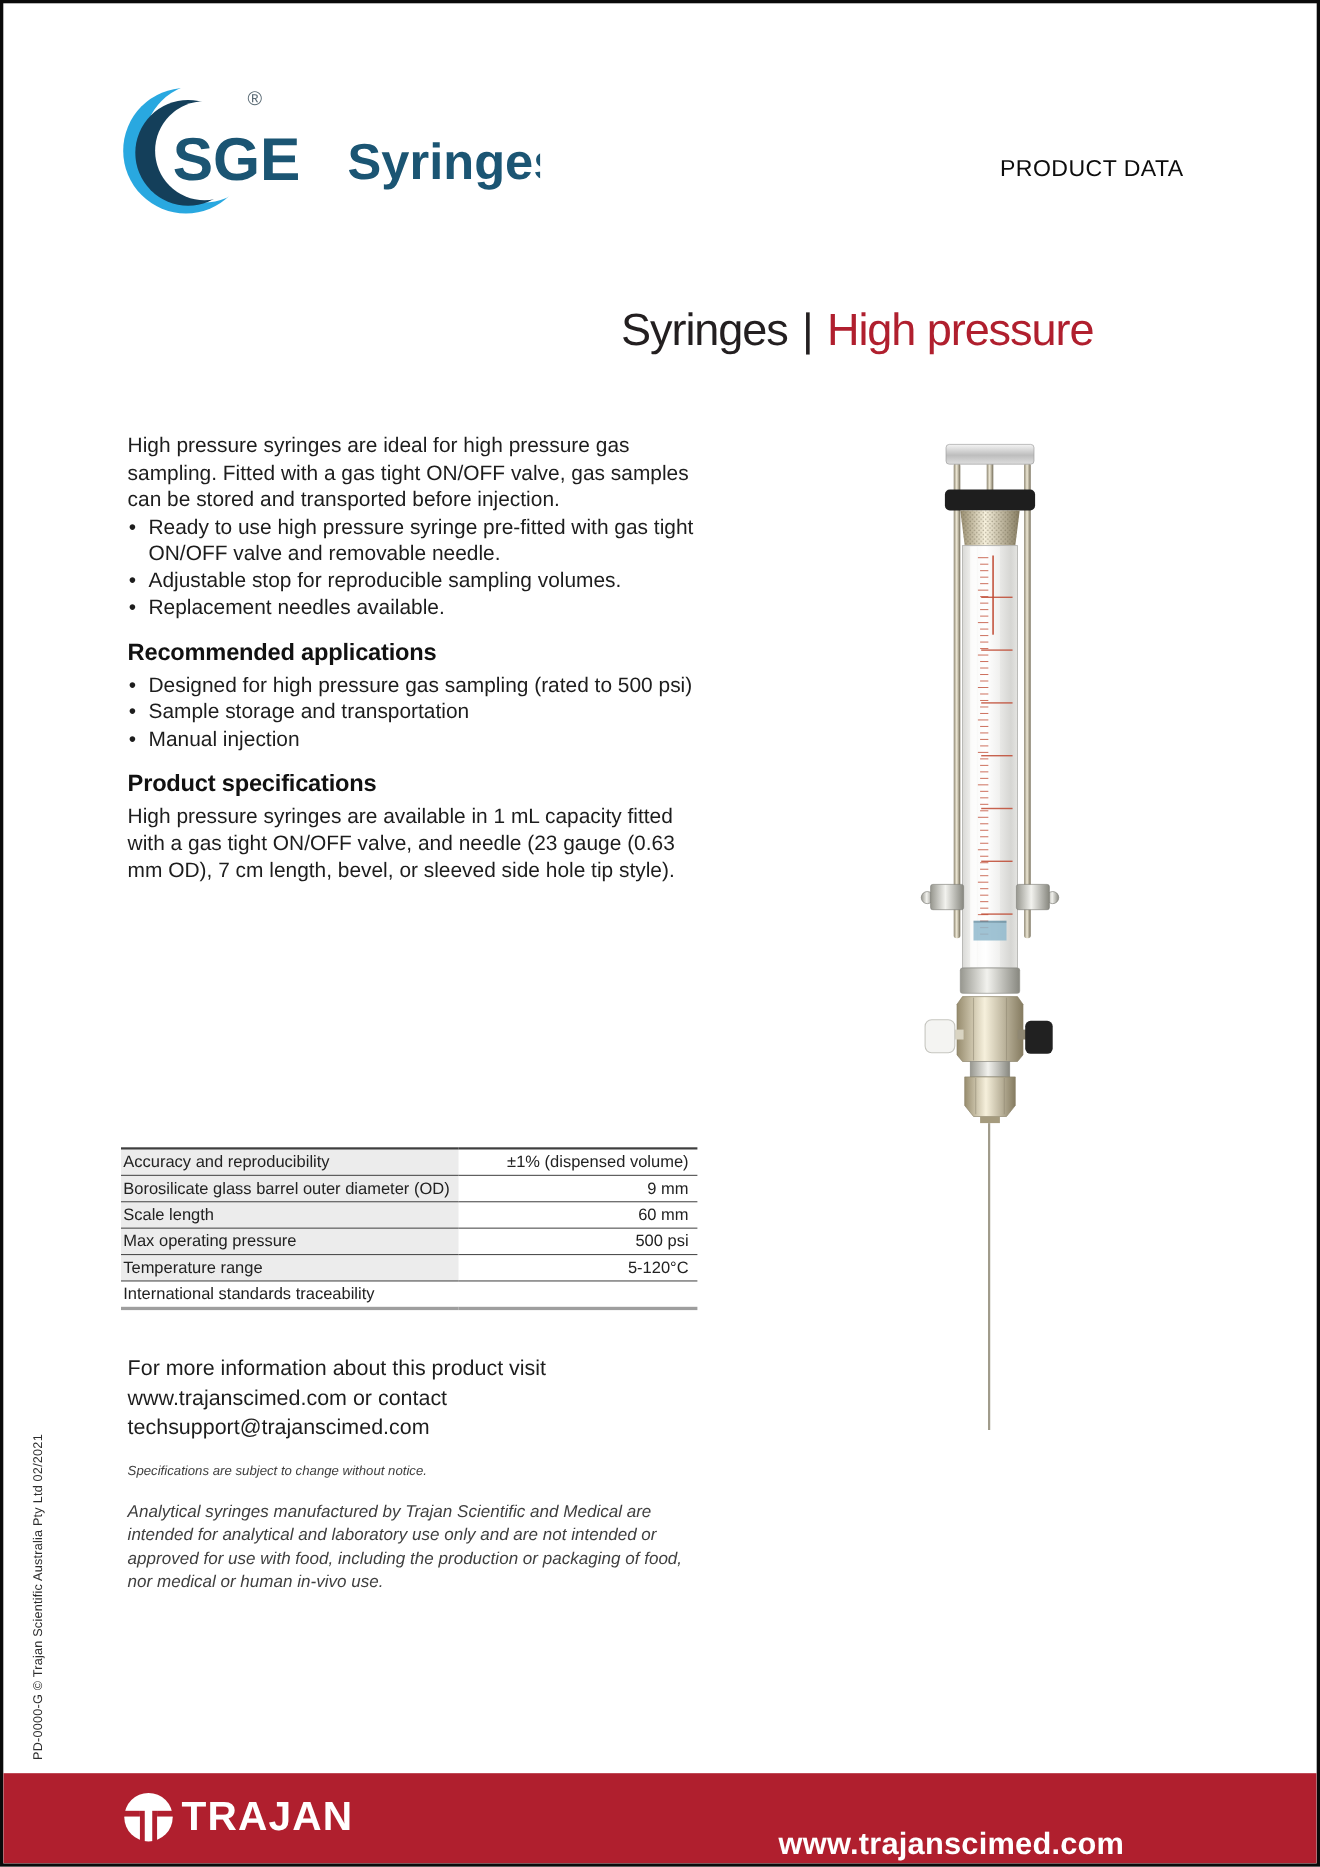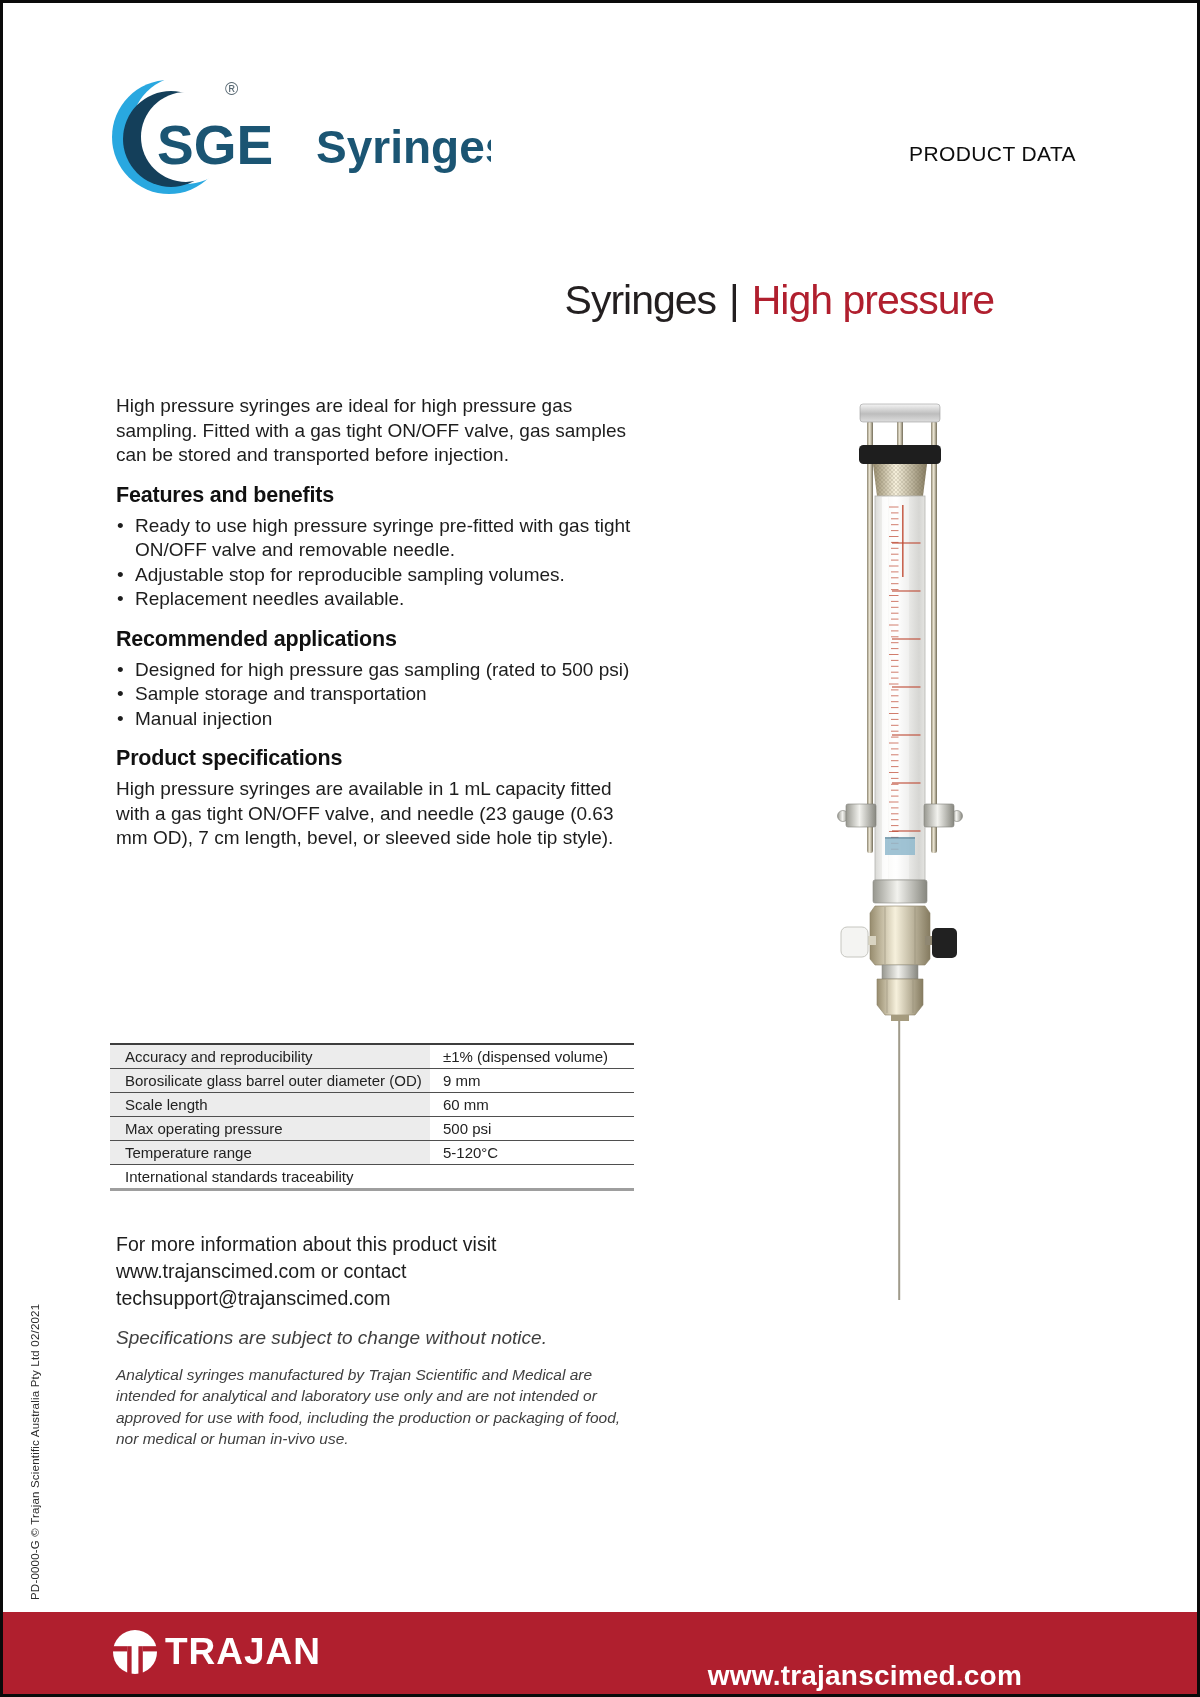--- a/index.html
+++ b/index.html
@@ -18,30 +18,30 @@
   
   .col{position:absolute; left:113px; top:391px; width:524px;}
   .col p.body-par{margin:0; font-size:19px; line-height:24.5px; color:#1d1d1d;}
   .col h2{margin:14px 0 6px; font-size:21.5px; line-height:26px; font-weight:bold; color:#111; letter-spacing:-.2px;}
   .col ul{margin:0; padding:0; list-style:none;}
   .col li{position:relative; padding-left:19px; font-size:19px; line-height:24.5px; color:#1d1d1d;}
   .col li::before{content:"•"; position:absolute; left:1px; top:0;}
   
   .spec-table{position:absolute; left:107px; top:1040px; width:524px; border-collapse:collapse;
     font-size:15px; color:#222; border-top:2px solid #3e3e3e; border-bottom:3px solid #9e9e9e;}
-  .spec-table td{height:20px; padding:1px 8px 2px 15px; border-top:1.5px solid #4f4f4f; vertical-align:middle;}
+  .spec-table td{height:20px; padding:1px 8px 2px 2px; border-top:1.5px solid #4f4f4f; vertical-align:middle;}
   .spec-table tr:first-child td{border-top:none;}
   .spec-table td.spec-label{background:#ececec; width:297px;}
-  .spec-table td.spec-value{background:#ffffff; padding-left:13px;}
+  .spec-table td.spec-value{background:#ffffff; padding-left:13px;text-align:right;}
   .spec-table td.spec-span{background:#ffffff; width:auto;}
   
   .contact{position:absolute; left:113px; top:1228px; width:520px; font-size:19.5px; line-height:27px;
     color:#1d1d1d; white-space:pre-line;}
   .disclaimers{position:absolute; left:113px; top:1324px; width:524px;}
-  .disclaimers .notice{margin:0; font-style:italic; font-size:19px; line-height:21.5px; color:#3f3f3f;}
+  .disclaimers .notice{margin:0; font-style:italic; font-size:12px; line-height:21.5px; color:#3f3f3f;}
   .disclaimers .legal{margin:15px 0 0; font-style:italic; font-size:15.5px; line-height:21.5px; color:#3f3f3f;}
   
   .side-code{position:absolute; left:26px; top:1597px; transform:rotate(-90deg); transform-origin:0 0;
     white-space:nowrap; font-size:11.5px; letter-spacing:.2px; color:#2b2b2b;}
   
   .syringe{position:absolute; left:698px; top:390px;}
   
   .footer{position:absolute; left:0; right:0; bottom:0; height:82px; background:#b01f2e;}
   .footer .f-logo{position:absolute; left:109px; top:17px; display:flex; align-items:center;}
   .footer .f-logo-text{color:#ffffff; font-size:37px; font-weight:bold; letter-spacing:1px; margin-left:7px;}
@@ -68,21 +68,20 @@
 
   <div class="doc-title">
     <span>Syringes</span>
     <span class="divider">|</span>
     <span class="red">High pressure</span>
   </div>
 
   <div class="col">
     <p class="body-par">High pressure syringes are ideal for high pressure gas sampling. Fitted with a gas tight ON/OFF valve, gas samples can be stored and transported before injection.</p>
 
-    <h2>Features and benefits</h2>
     <ul>
         <li>Ready to use high pressure syringe pre-fitted with gas tight ON/OFF valve and removable needle.</li>
         <li>Adjustable stop for reproducible sampling volumes.</li>
         <li>Replacement needles available.</li>
       </ul>
 
     <h2>Recommended applications</h2>
     <ul>
         <li>Designed for high pressure gas sampling (rated to 500 psi)</li>
         <li>Sample storage and transportation</li>

